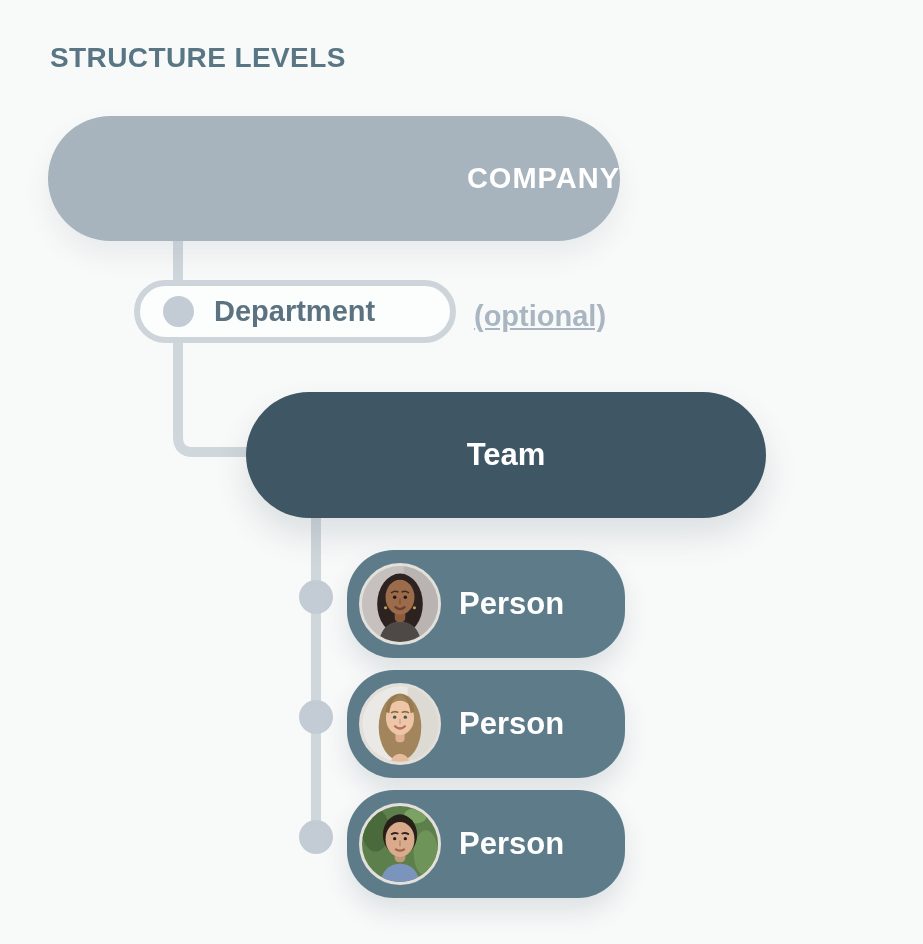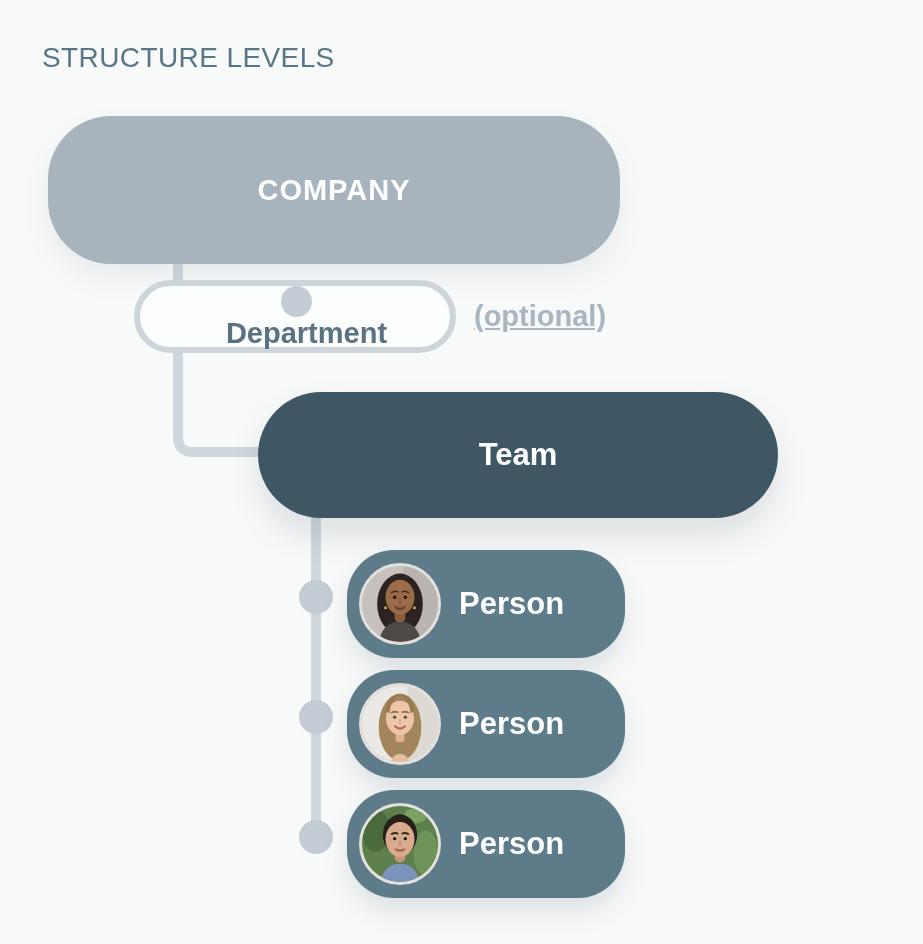--- a/index.html
+++ b/index.html
@@ -2,50 +2,50 @@
 <html style="--background: #f8f9f9; --heading-text: #597684; --company-fill: #a7b4bd; --company-text: #ffffff; --department-fill: #fcfdfd; --department-border: #cdd5db; --department-text: #5b7280; --department-dot: #c3ccd4; --optional-text: #a9b6c1; --team-fill: #3f5764; --team-text: #ffffff; --person-fill: #5d7b89; --person-text: #ffffff; --connector: #cfd6dc; --connector-dot: #c3ccd4;"><head>
 <meta charset="utf-8">
 <style>
   html,body{margin:0;padding:0;background:#f8f9f9;}
   .stage{
     position:relative;width:923px;height:944px;overflow:hidden;
     background:var(--background,#f8f9f9);
     font-family:"Liberation Sans",sans-serif;
   }
   .title{
-    position:absolute;left:42px;top:42px;margin:0;
-    font-size:28px;font-weight:normal;letter-spacing:.4px;
+    position:absolute;left:50px;top:42px;margin:0;
+    font-size:28px;font-weight:bold;letter-spacing:.4px;
     color:var(--heading-text,#597684);
   }
   svg.connectors{position:absolute;left:0;top:0;width:923px;height:944px;}
   .link{fill:none;stroke:var(--connector,#cfd6dc);stroke-width:10;}
   .dot{fill:var(--connector-dot,#c3ccd4);}
   .pill{position:absolute;display:flex;align-items:center;font-weight:bold;}
   .company{
-    left:48px;top:116px;width:572px;height:148px;border-radius:63px;
+    left:48px;top:116px;width:572px;height:125px;border-radius:63px;
     background:var(--company-fill,#a7b4bd);color:var(--company-text,#fff);
-    justify-content:center;font-size:29px;letter-spacing:1px;
+    justify-content:flex-end;font-size:29px;letter-spacing:1px;
     box-shadow:0 14px 26px rgba(96,116,128,.10);
   }
   .department{
-    left:134px;top:280px;width:322px;height:73px;border-radius:37px;
+    left:134px;top:280px;width:322px;height:63px;border-radius:37px;
     box-sizing:border-box;border:6px solid var(--department-border,#cdd5db);
     background:var(--department-fill,#fcfdfd);color:var(--department-text,#5b7280);
-    font-size:29px;padding-left:23px;flex-direction:column;
+    font-size:29px;padding-left:23px;
   }
   .dept-dot{
     width:31px;height:31px;border-radius:50%;flex:none;
     background:var(--department-dot,#c3ccd4);margin-right:20px;
   }
   .optional{
     position:absolute;left:474px;top:280px;height:73px;display:flex;align-items:center;
     font-size:29px;font-weight:bold;color:var(--optional-text,#a9b6c1);text-decoration:underline;
   }
   .team{
-    left:258px;top:392px;width:520px;height:126px;border-radius:63px;
+    left:246px;top:392px;width:520px;height:126px;border-radius:63px;
     background:var(--team-fill,#3f5764);color:var(--team-text,#fff);
     justify-content:center;font-size:31px;
     box-shadow:0 18px 32px rgba(80,100,112,.16);
   }
   .person{
     left:347px;width:278px;height:108px;border-radius:47px;
     background:var(--person-fill,#5d7b89);color:var(--person-text,#fff);
     box-shadow:0 14px 24px rgba(80,100,112,.15);
   }
   .p1{top:550px;}.p2{top:670px;}.p3{top:790px;}

